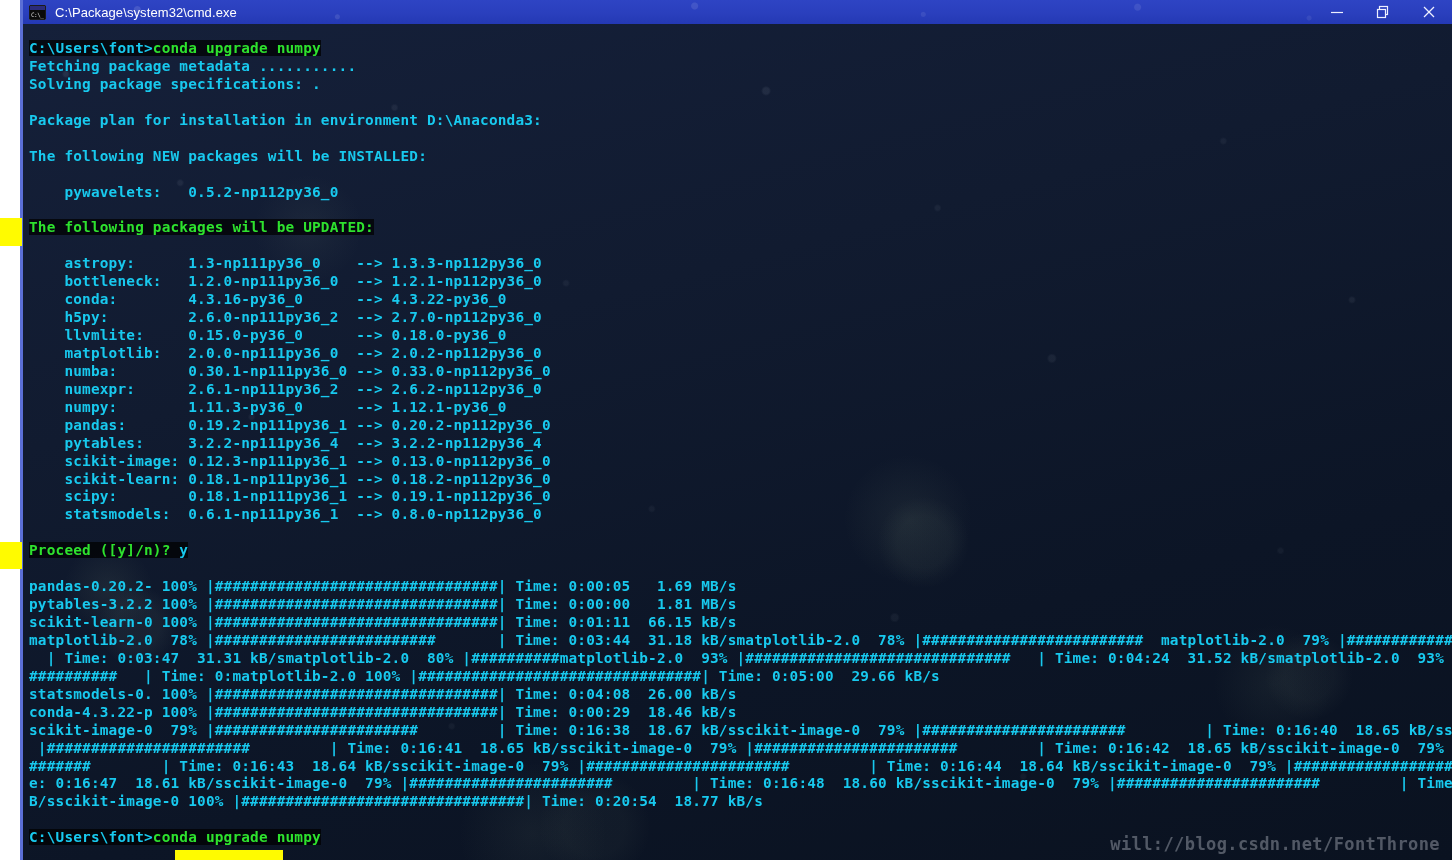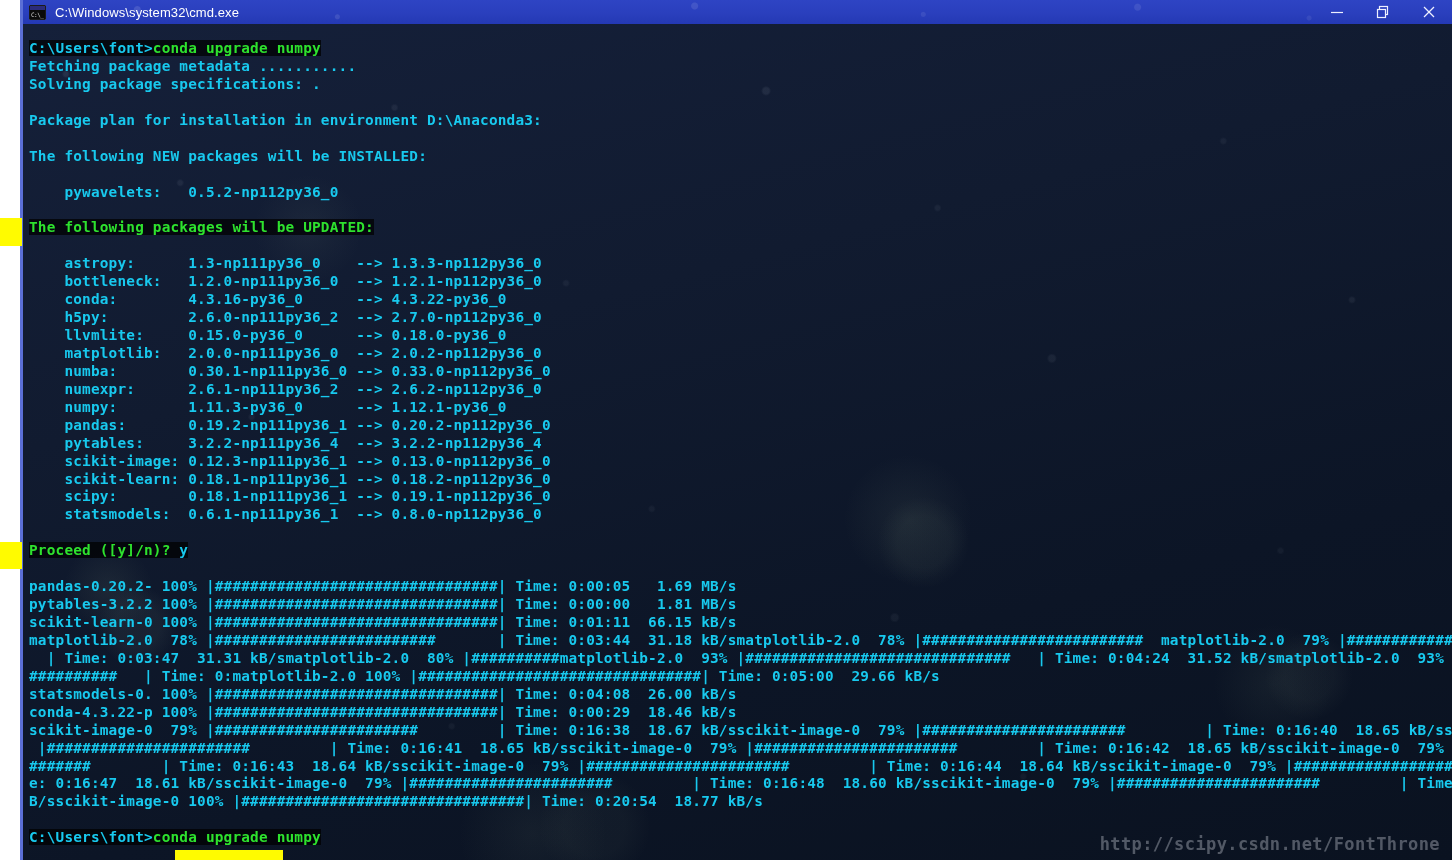--- a/index.html
+++ b/index.html
@@ -184,21 +184,21 @@
 
 <div id="root">
 
   <div class="window">
 
     <div class="titlebar">
       <div class="tb-icon">
         <div class="bar"></div>
         <div class="body">C:\_</div>
       </div>
-      <div class="tb-title">C:\Windows\system32\cmd.exe</div>
+      <div class="tb-title">C:\Package\system32\cmd.exe</div>
 
       <div class="tb-controls">
         <div class="tb-btn" title="Minimize">
           <svg width="14" height="14" viewBox="0 0 14 14">
             <line x1="1" y1="7.5" x2="13" y2="7.5" stroke="#eef0ff" stroke-width="1.2"></line>
           </svg>
         </div>
         <div class="tb-btn" title="Restore Down">
           <svg width="15" height="15" viewBox="0 0 15 15">
             <rect x="3.5" y="1.5" width="8" height="8" fill="none" stroke="#eef0ff" stroke-width="1.2"></rect>
@@ -217,21 +217,21 @@
     <div class="term">
 
       <div class="bokeh" style="left:40px;  top:520px; width:90px;  height:90px;  background:radial-gradient(circle,rgba(150,170,140,.10) 0%, transparent 70%);"></div>
       <div class="bokeh" style="left:820px; top:430px; width:130px; height:130px; background:radial-gradient(circle,rgba(150,170,140,.09) 0%, transparent 70%);"></div>
       <div class="bokeh" style="left:1190px;top:600px; width:120px; height:120px; background:radial-gradient(circle,rgba(140,165,140,.08) 0%, transparent 70%);"></div>
       <div class="bokeh" style="left:430px; top:740px; width:160px; height:140px; background:radial-gradient(circle,rgba(140,160,135,.08) 0%, transparent 70%);"></div>
       <div class="bokeh" style="left:230px; top:150px; width:110px; height:110px; background:radial-gradient(circle,rgba(150,170,150,.07) 0%, transparent 70%);"></div>
 
       <div class="screen"><div class="ln"><span class="cy hl-bg">C:\Users\font&gt;</span><span class="gr hl-bg">conda upgrade numpy</span></div><div class="ln"><span class="cy">Fetching package metadata ...........</span></div><div class="ln"><span class="cy">Solving package specifications: .</span></div><div class="ln">&nbsp;</div><div class="ln"><span class="cy">Package plan for installation in environment D:\Anaconda3:</span></div><div class="ln">&nbsp;</div><div class="ln"><span class="cy">The following NEW packages will be INSTALLED:</span></div><div class="ln">&nbsp;</div><div class="ln"><span class="cy">    pywavelets:   0.5.2-np112py36_0</span></div><div class="ln">&nbsp;</div><div class="ln"><span class="gr hl-bg">The following packages will be UPDATED:</span></div><div class="ln">&nbsp;</div><div class="ln"><span class="cy">    astropy:      1.3-np111py36_0    --&gt; 1.3.3-np112py36_0</span></div><div class="ln"><span class="cy">    bottleneck:   1.2.0-np111py36_0  --&gt; 1.2.1-np112py36_0</span></div><div class="ln"><span class="cy">    conda:        4.3.16-py36_0      --&gt; 4.3.22-py36_0</span></div><div class="ln"><span class="cy">    h5py:         2.6.0-np111py36_2  --&gt; 2.7.0-np112py36_0</span></div><div class="ln"><span class="cy">    llvmlite:     0.15.0-py36_0      --&gt; 0.18.0-py36_0</span></div><div class="ln"><span class="cy">    matplotlib:   2.0.0-np111py36_0  --&gt; 2.0.2-np112py36_0</span></div><div class="ln"><span class="cy">    numba:        0.30.1-np111py36_0 --&gt; 0.33.0-np112py36_0</span></div><div class="ln"><span class="cy">    numexpr:      2.6.1-np111py36_2  --&gt; 2.6.2-np112py36_0</span></div><div class="ln"><span class="cy">    numpy:        1.11.3-py36_0      --&gt; 1.12.1-py36_0</span></div><div class="ln"><span class="cy">    pandas:       0.19.2-np111py36_1 --&gt; 0.20.2-np112py36_0</span></div><div class="ln"><span class="cy">    pytables:     3.2.2-np111py36_4  --&gt; 3.2.2-np112py36_4</span></div><div class="ln"><span class="cy">    scikit-image: 0.12.3-np111py36_1 --&gt; 0.13.0-np112py36_0</span></div><div class="ln"><span class="cy">    scikit-learn: 0.18.1-np111py36_1 --&gt; 0.18.2-np112py36_0</span></div><div class="ln"><span class="cy">    scipy:        0.18.1-np111py36_1 --&gt; 0.19.1-np112py36_0</span></div><div class="ln"><span class="cy">    statsmodels:  0.6.1-np111py36_1  --&gt; 0.8.0-np112py36_0</span></div><div class="ln">&nbsp;</div><div class="ln"><span class="gr hl-bg">Proceed ([y]/n)? </span><span class="cy hl-bg">y</span></div><div class="ln">&nbsp;</div><div class="ln"><span class="cy">pandas-0.20.2- 100% |################################| Time: 0:00:05   1.69 MB/s</span></div><div class="ln"><span class="cy">pytables-3.2.2 100% |################################| Time: 0:00:00   1.81 MB/s</span></div><div class="ln"><span class="cy">scikit-learn-0 100% |################################| Time: 0:01:11  66.15 kB/s</span></div><div class="ln"><span class="cy">matplotlib-2.0  78% |#########################       | Time: 0:03:44  31.18 kB/smatplotlib-2.0  78% |#########################  matplotlib-2.0  79% |##########################</span></div><div class="ln"><span class="cy">  | Time: 0:03:47  31.31 kB/smatplotlib-2.0  80% |##########matplotlib-2.0  93% |##############################   | Time: 0:04:24  31.52 kB/smatplotlib-2.0  93% |#################</span></div><div class="ln"><span class="cy">##########   | Time: 0:matplotlib-2.0 100% |################################| Time: 0:05:00  29.66 kB/s</span></div><div class="ln"><span class="cy">statsmodels-0. 100% |################################| Time: 0:04:08  26.00 kB/s</span></div><div class="ln"><span class="cy">conda-4.3.22-p 100% |################################| Time: 0:00:29  18.46 kB/s</span></div><div class="ln"><span class="cy">scikit-image-0  79% |#######################         | Time: 0:16:38  18.67 kB/sscikit-image-0  79% |#######################         | Time: 0:16:40  18.65 kB/sscikit-image-0  79%</span></div><div class="ln"><span class="cy"> |#######################         | Time: 0:16:41  18.65 kB/sscikit-image-0  79% |#######################         | Time: 0:16:42  18.65 kB/sscikit-image-0  79% |################</span></div><div class="ln"><span class="cy">#######        | Time: 0:16:43  18.64 kB/sscikit-image-0  79% |#######################         | Time: 0:16:44  18.64 kB/sscikit-image-0  79% |#######################         | Tim</span></div><div class="ln"><span class="cy">e: 0:16:47  18.61 kB/sscikit-image-0  79% |#######################         | Time: 0:16:48  18.60 kB/sscikit-image-0  79% |#######################         | Time: 0:16:49  18.60 k</span></div><div class="ln"><span class="cy">B/sscikit-image-0 100% |################################| Time: 0:20:54  18.77 kB/s</span></div><div class="ln">&nbsp;</div><div class="ln"><span class="cy hl-bg">C:\Users\font&gt;</span><span class="gr hl-bg">conda upgrade numpy</span></div></div>
 
-      <div class="watermark">http://scipy.csdn.net/FontThrone</div>
+      <div class="watermark">will://blog.csdn.net/FontThrone</div>
     </div>
   </div>
 
   <div class="marker m1"></div>
   <div class="marker m2"></div>
   <div class="marker m3"></div>
 
 </div>
 
 </body></html>

